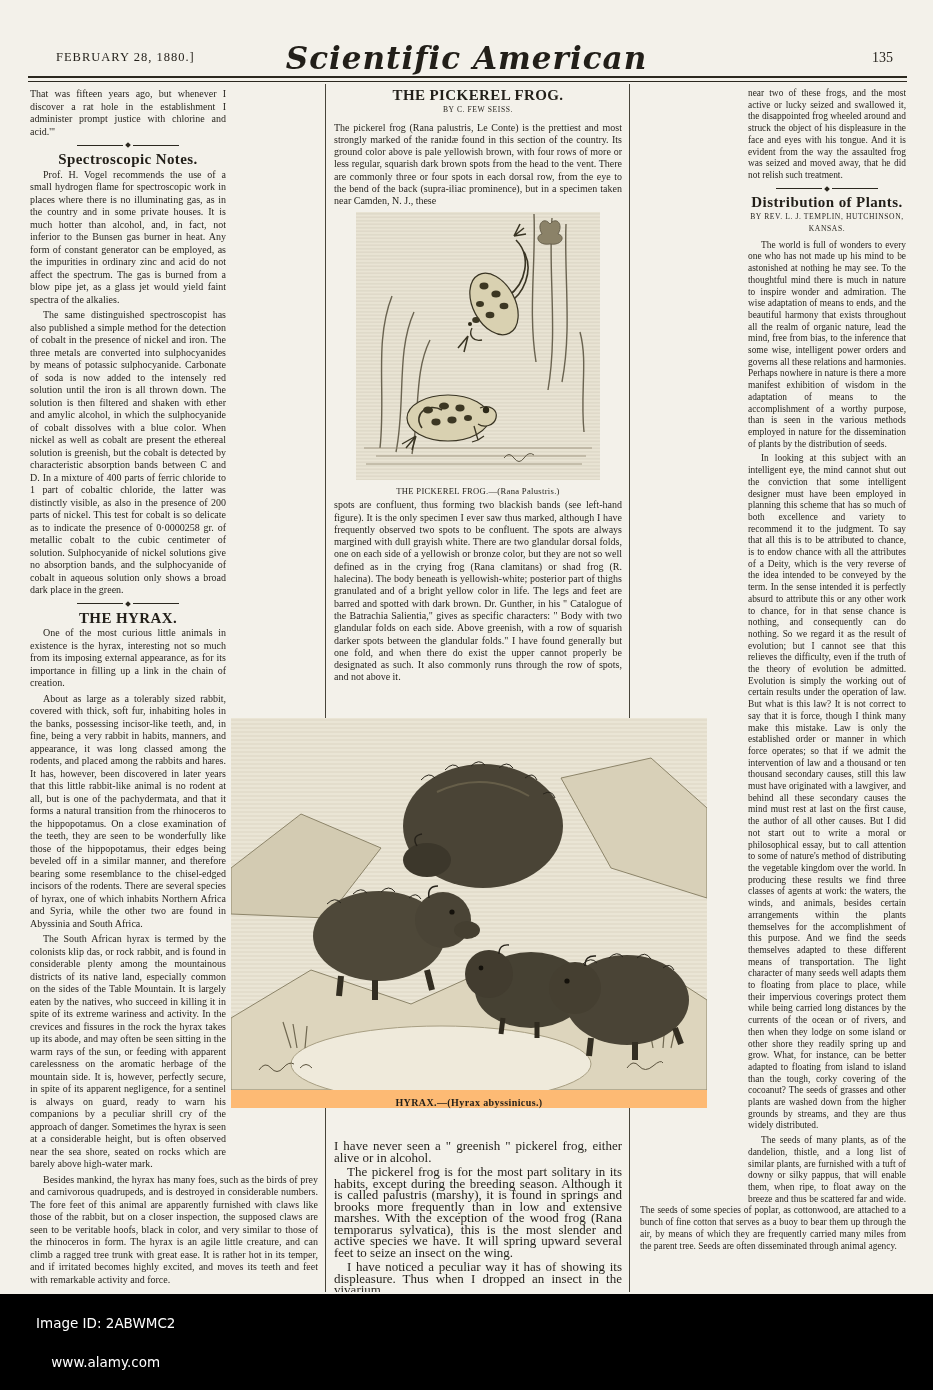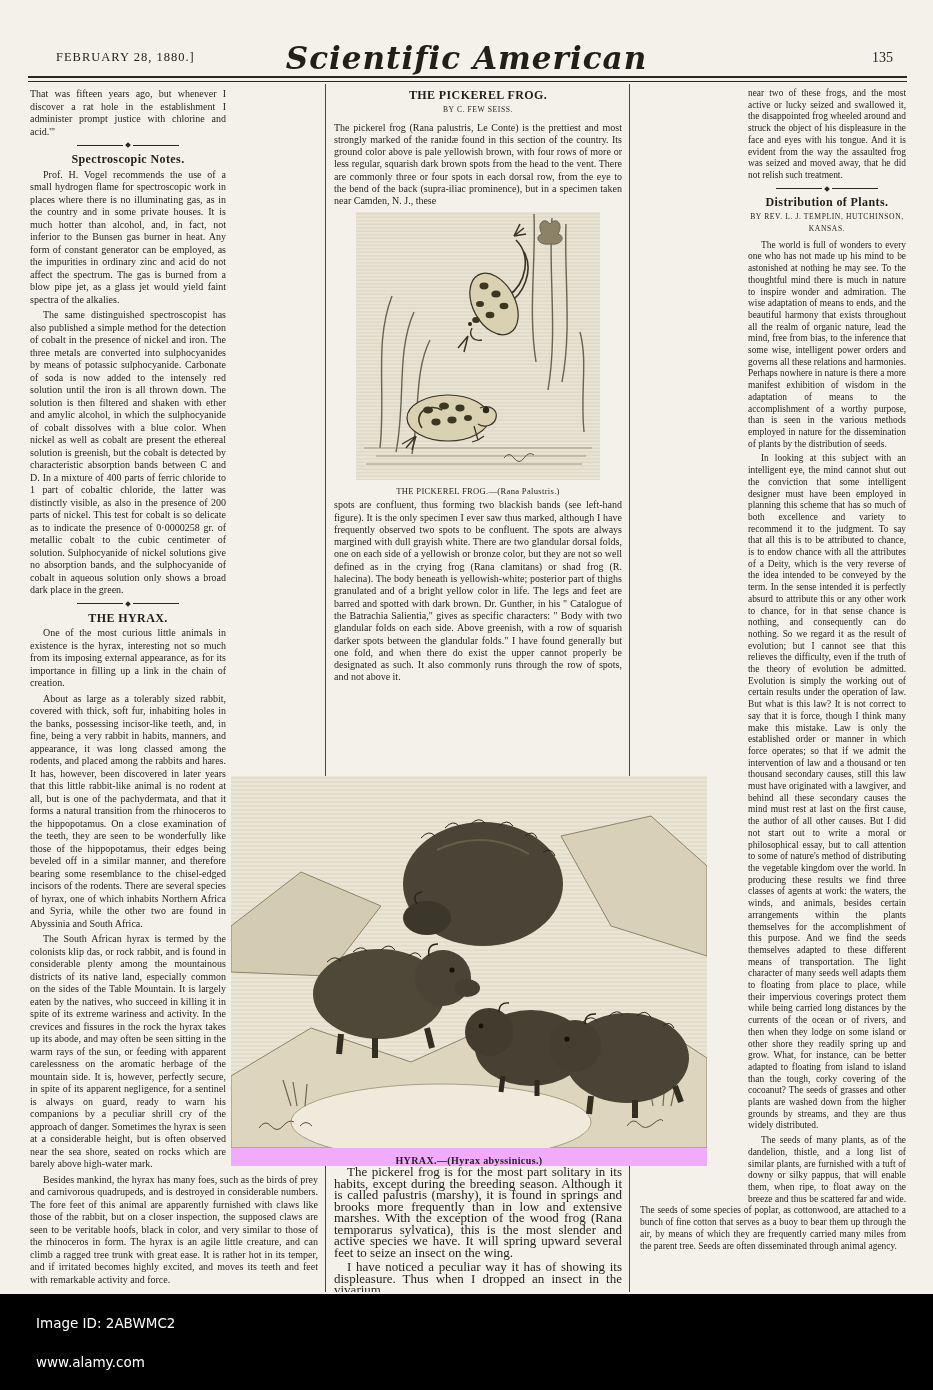--- a/index.html
+++ b/index.html
@@ -15,41 +15,41 @@
          border-top:2px solid #2b281f;border-bottom:1px solid #2b281f;}
   .vrule{position:absolute;top:84px;bottom:98px;width:1px;background:#47443a;}
   
   .col{position:absolute;text-align:justify;overflow:hidden;}
   .col p{margin:0 0 3px 0;text-indent:13px;}
   .col p.noindent{text-indent:0;}
   .col-left{left:30px;top:88px;width:288px;height:1202px;font-size:10px;line-height:12.5px;}
   .col-mid-top{left:334px;top:88px;width:288px;height:656px;font-size:10px;line-height:12.3px;}
   .col-mid-bottom{left:334px;top:1140px;width:288px;height:152px;font-size:13px;line-height:11.5px;}
   .col-right{left:640px;top:88px;width:266px;height:1204px;font-size:9.4px;line-height:11.7px;}
-  .sec-head{text-align:center;font-weight:bold;font-size:12px;margin:1px 0 3px 0;letter-spacing:0.4px;}
+  .sec-head{text-align:center;font-weight:bold;font-size:15px;margin:1px 0 3px 0;letter-spacing:0.4px;}
   .byline{text-align:center;font-size:7.6px;letter-spacing:0.6px;margin:0 0 5px 0;}
   
   .divider{text-align:center;margin:5px 0 4px 0;line-height:0;height:6px;}
   .divider b{display:inline-block;width:46px;border-top:1px solid #2b281f;vertical-align:middle;}
   .divider i{display:inline-block;width:4px;height:4px;background:#2b281f;
          transform:rotate(45deg);margin:0 3px;vertical-align:middle;}
   
   .spacer-right{float:right;width:86px;height:430px;margin-top:645px;margin-left:6px;}
   .spacer-left{float:left;width:102px;height:468px;margin-top:640px;margin-right:6px;}
   
   .figure-frog{margin:4px auto 2px auto;width:244px;}
   .figcap{text-align:center;font-size:8.6px;margin-top:2px;letter-spacing:0.3px;}
-  .hyrax-block{position:absolute;left:231px;top:776px;width:476px;background:#f0abfc;z-index:2;}
+  .hyrax-block{position:absolute;left:231px;top:718px;width:476px;background:#fdba74;z-index:2;}
   .hyrax-cap{text-align:center;font-size:10px;font-weight:bold;margin-top:3px;letter-spacing:0.4px;}
   
   .alamy-bar{position:absolute;left:0;right:0;top:1294px;height:96px;background:#000;
          display:flex;align-items:center;justify-content:space-between;padding:0 36px;box-sizing:border-box;z-index:5;}
   .alamy-logo{font-family:"DejaVu Sans", sans-serif;font-weight:bold;font-size:44px;color:#ffffff;
          letter-spacing:-1px;}
-  .alamy-right{display:flex;flex-direction:column;align-items:flex-start;gap:23px;
+  .alamy-right{display:flex;flex-direction:column;align-items:center;gap:23px;
          font-family:"DejaVu Sans", sans-serif;font-size:13.5px;color:#ffffff;}
 </style>
 </head>
 <body>
 
 <div class="sheet">
 
   <span class="hdr-date">FEBRUARY 28, 1880.]</span>
   <span class="hdr-masthead">Scientific American</span>
   <span class="hdr-page">135</span>

